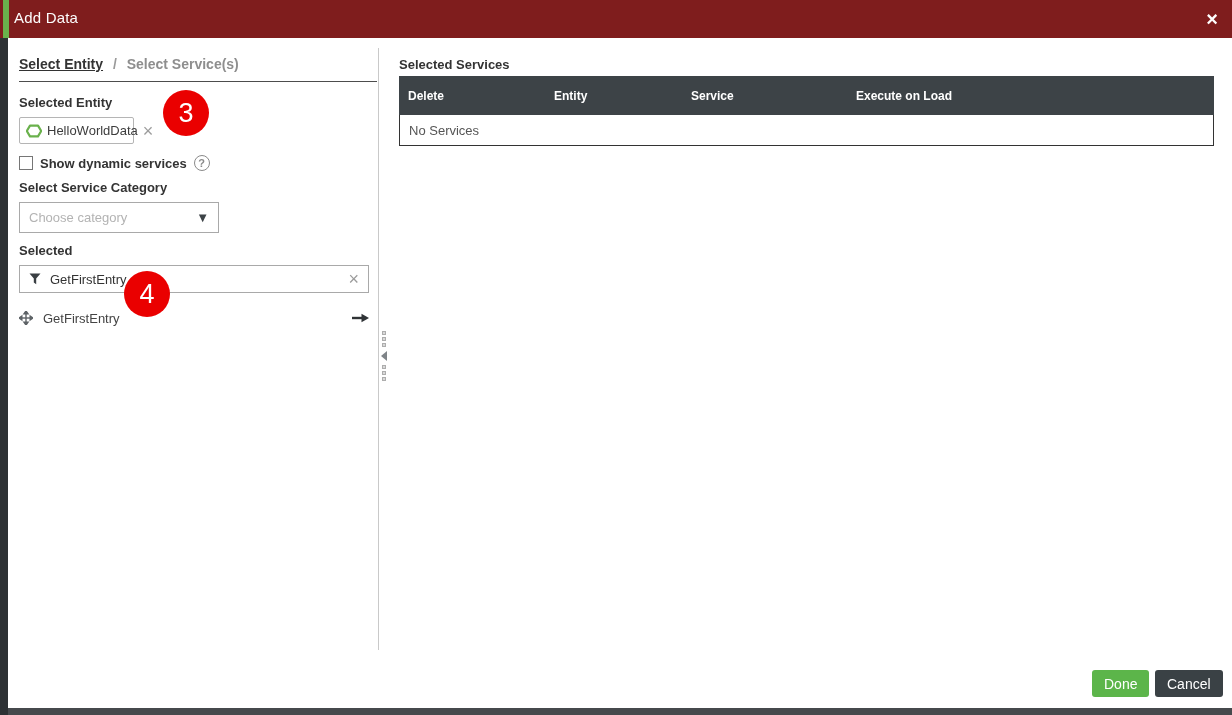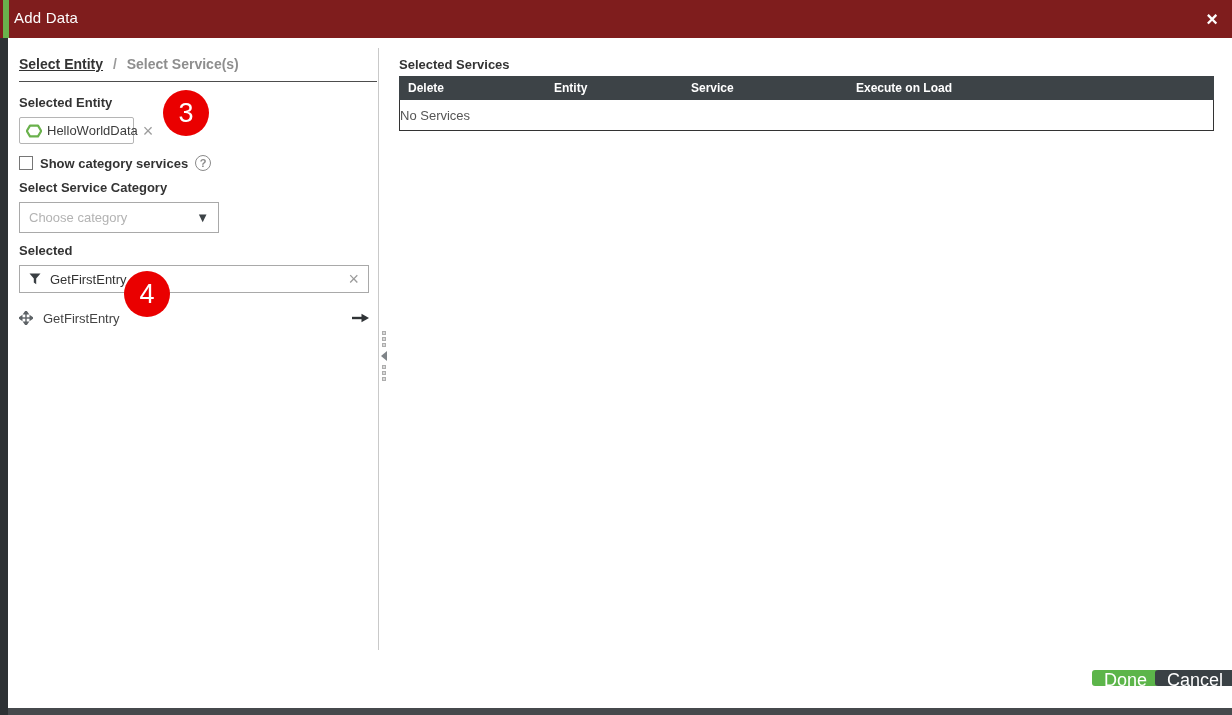--- a/index.html
+++ b/index.html
@@ -56,30 +56,30 @@
 
   
   .v-divider { position: absolute; left: 370px; top: 10px; width: 1px; height: 602px; background: #c9c9c9; }
   .splitter-handle { position: absolute; left: 373px; top: 293px; display: flex; flex-direction: column; align-items: center; gap: 2px; cursor: col-resize; }
   .grip-dot { width: 4px; height: 4px; background: #d9d9d9; border: 1px solid #adadad; }
   .grip-tri { width: 0; height: 0; border-top: 5px solid transparent; border-bottom: 5px solid transparent; border-right: 6px solid #7f8488; margin: 2px 0; }
 
   
   .lbl-selected-services { left: 391px; top: 19px; }
   .services-table { position: absolute; left: 391px; top: 38px; width: 815px; }
-  .tbl-header { display: flex; background: #3d4347; height: 24px; align-items: center; }
+  .tbl-header { display: flex; background: #3d4347; height: 39px; align-items: center; }
   .tbl-header .th { color: #fff; font-size: 12px; font-weight: bold; }
   .th-delete { width: 155px; padding-left: 9px; }
   .th-entity { width: 137px; }
   .th-service { width: 165px; }
   .th-execute { flex: 1; }
-  .tbl-empty-row { height: 31px; line-height: 31px; border: 1px solid #333; border-top: none; background: #fff; font-size: 13px; color: #555; }
+  .tbl-empty-row { height: 31px; line-height: 31px; border: 1px solid #333; border-top: none; background: #fff; font-size: 13px; color: #555; padding-left: 9px; }
 
   
-  .btn { position: absolute; height: 16px; border: none; border-radius: 3px; color: #fff; font-size: 18px; font-family: "Liberation Sans", sans-serif; cursor: pointer; padding: 0 12px; }
+  .btn { position: absolute; height: 27px; border: none; border-radius: 3px; color: #fff; font-size: 14px; font-family: "Liberation Sans", sans-serif; cursor: pointer; padding: 0 12px; }
   .btn-done { left: 1084px; top: 632px; background: #5cb54a; }
   .btn-cancel { left: 1147px; top: 632px; background: #3a4145; }
 
   .icon-svg { display: block; flex: none; }
 </style>
 </head>
 <body>
 
 <div class="stage">
 
@@ -108,21 +108,21 @@
         <polygon points="4,2.6 12,2.6 15.2,8 12,13.4 4,13.4 0.8,8" fill="#ffffff" stroke="#6ab14c" stroke-width="2.2" stroke-linejoin="round"></polygon>
       </svg>
       <span class="chip-text">HelloWorldData</span>
       <span class="chip-x">×</span>
     </div>
 
     <div class="step-badge badge-3">3</div>
 
     <div class="dyn-row">
       <div class="checkbox"></div>
-      <span class="dyn-label">Show category services</span>
+      <span class="dyn-label">Show dynamic services</span>
       <div class="help-circle">?</div>
     </div>
 
     <div class="field-label lbl-category">Select Service Category</div>
 
     <div class="category-select">
       <span class="placeholder">Choose category</span>
       <span class="caret">▼</span>
     </div>
 

